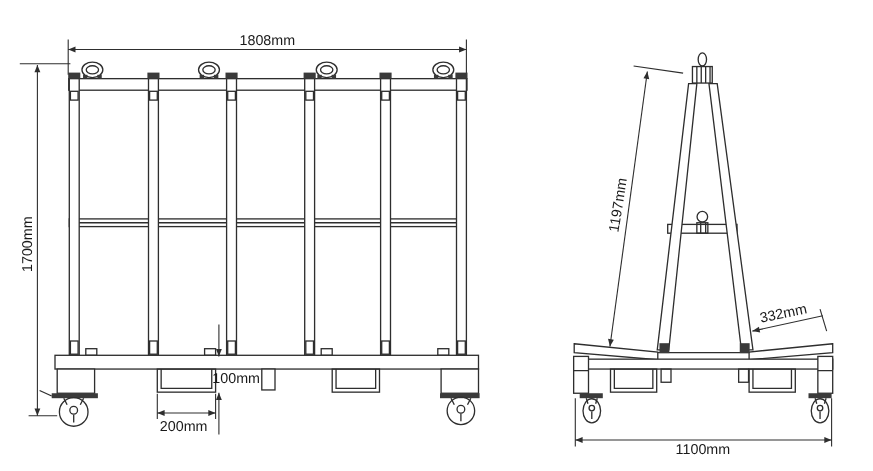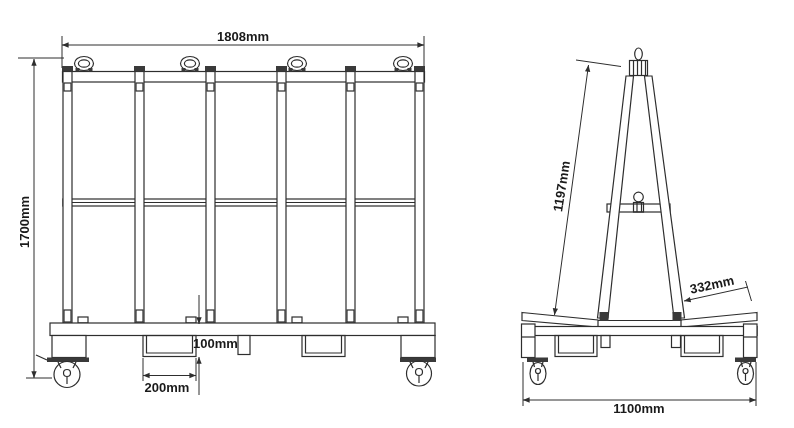--- a/index.html
+++ b/index.html
@@ -1,17 +1,17 @@
 <!DOCTYPE html>
 <html><head>
 <meta charset="utf-8">
 <style>
   html,body{margin:0;padding:0;background:#ffffff;}
   .canvas{position:relative;width:794px;height:428px;background:#ffffff;overflow:hidden;
-          font-family:"Liberation Sans",sans-serif;font-weight:bold;}
+          font-family:"Liberation Sans",sans-serif;}
   svg{position:absolute;left:0;top:0;}
   svg text{fill:#1a1a1a;font-size:13px;font-family:"Liberation Sans",sans-serif;}
   .ln{fill:none;stroke:#2e2e2e;stroke-width:1.2;}
   .fw{fill:#ffffff;stroke:#2e2e2e;stroke-width:1.2;}
   .dk{fill:#3a3a3a;stroke:none;}
   .dim{fill:none;stroke:#2e2e2e;stroke-width:1;}
 </style>
 </head>
 <body>
 

